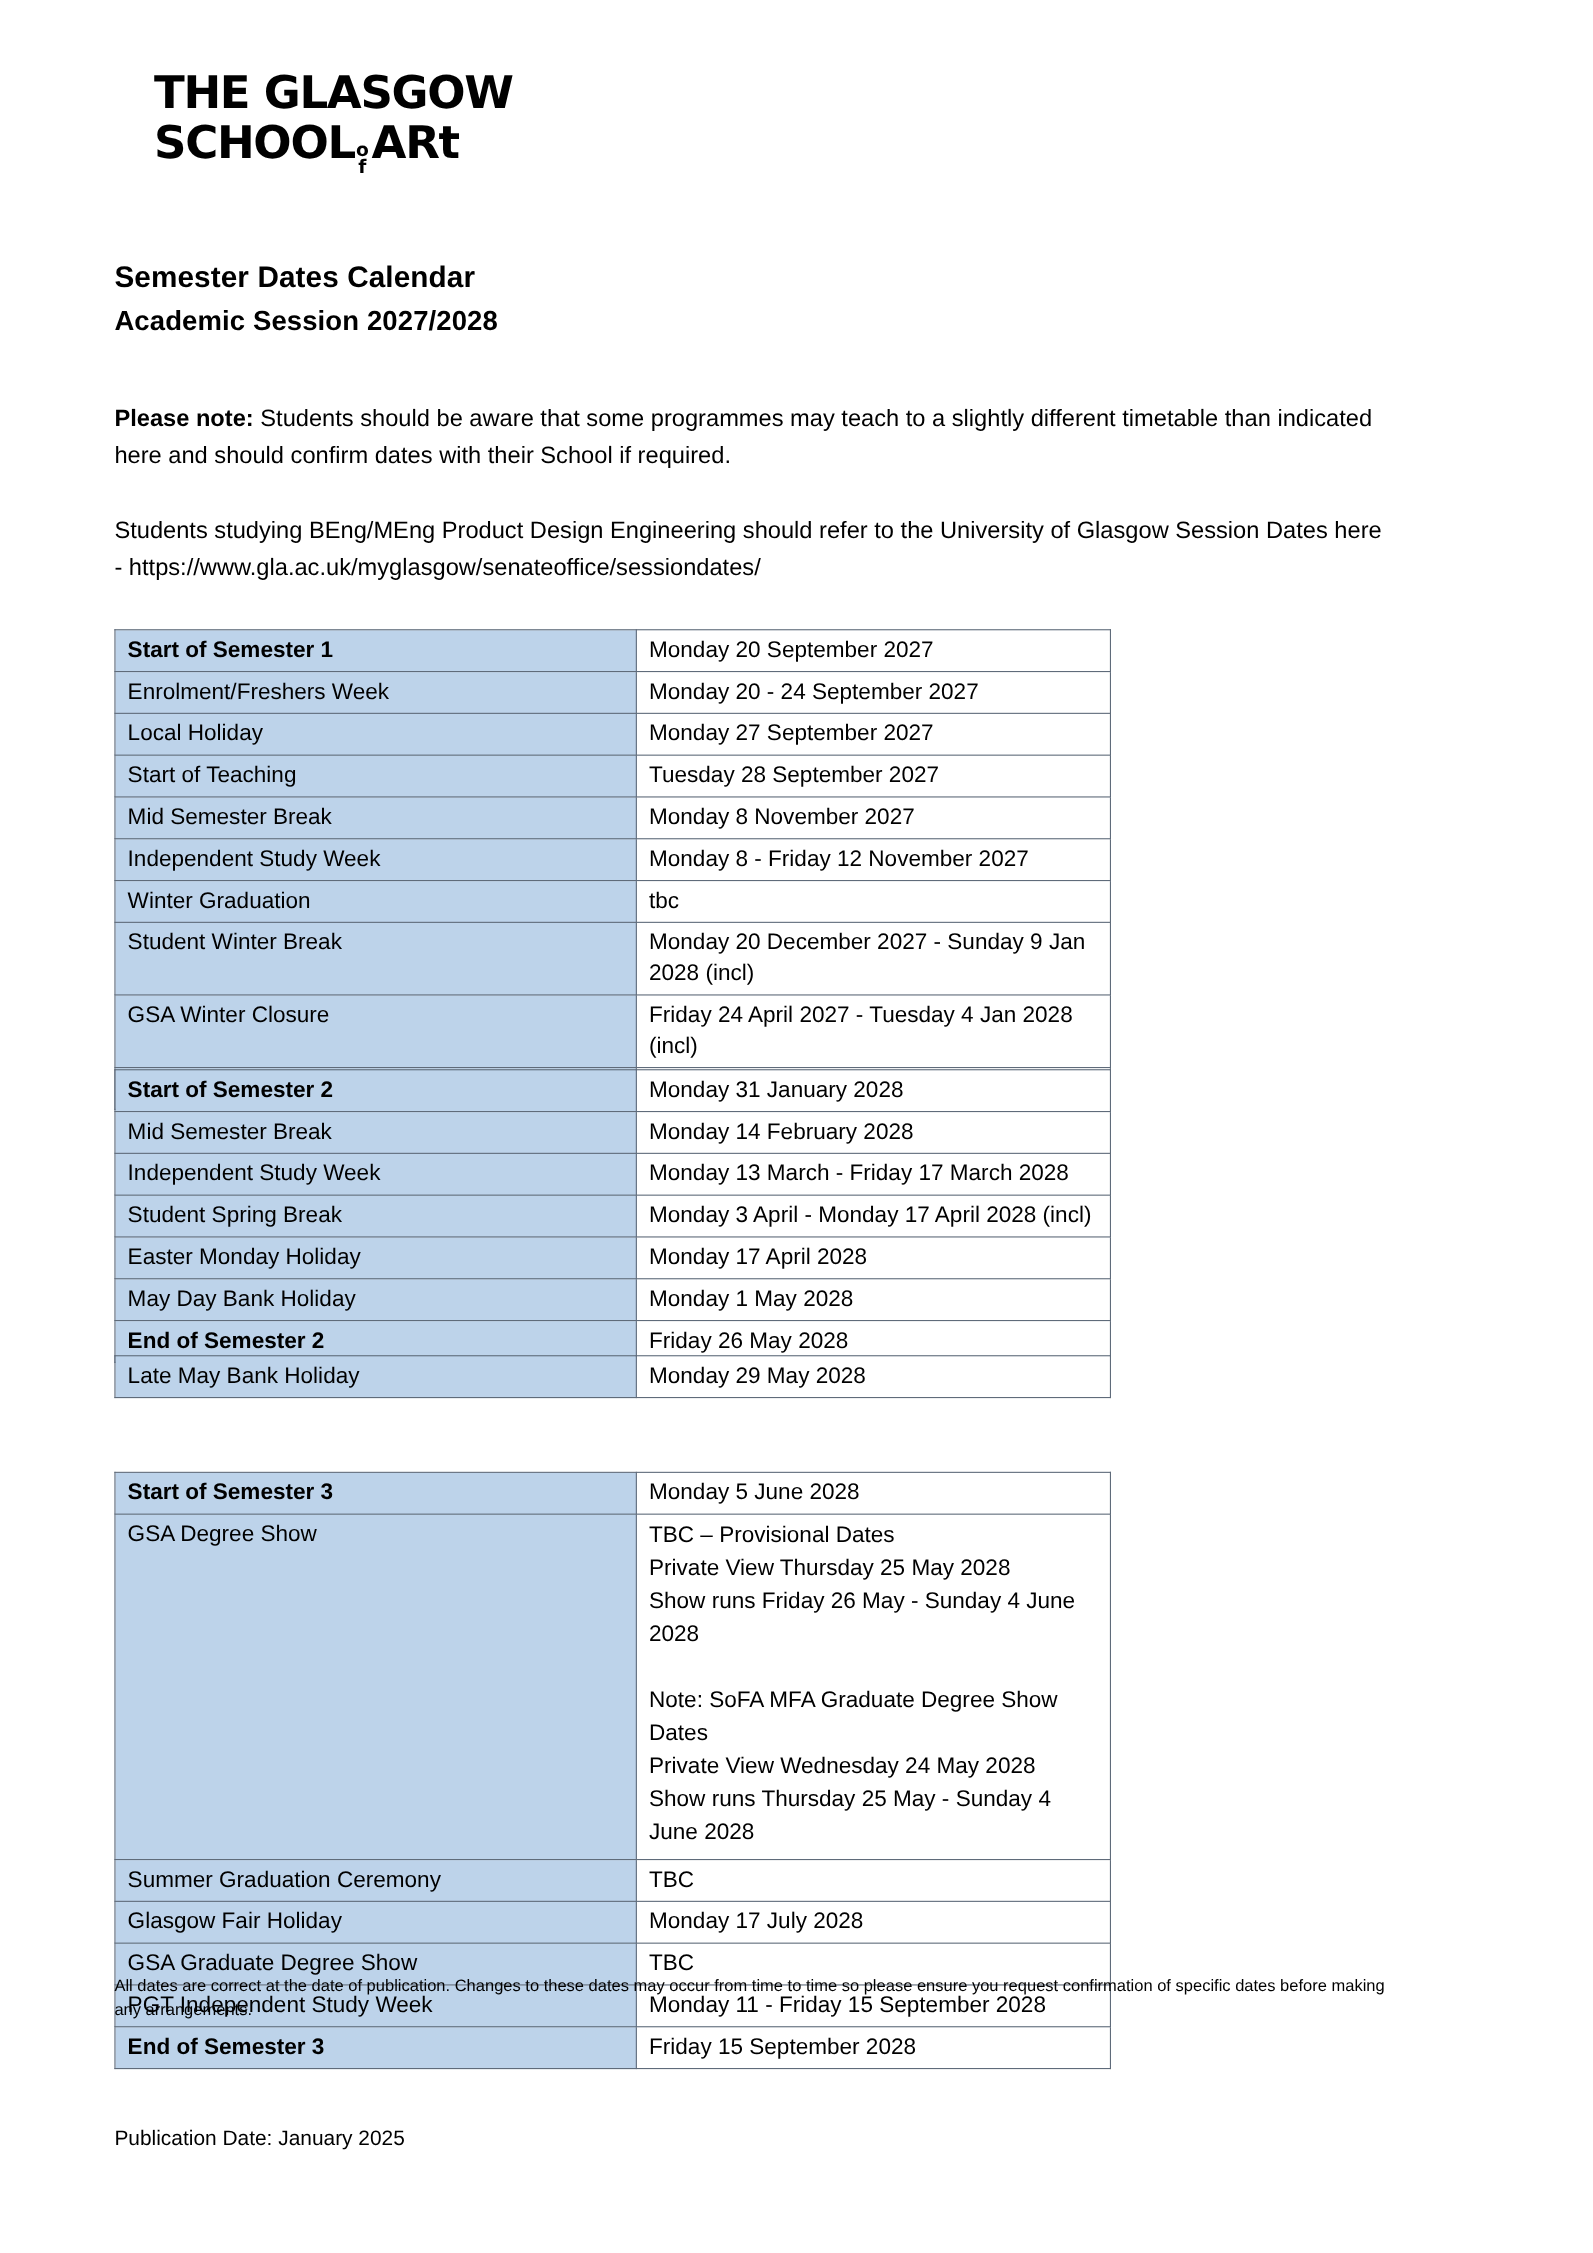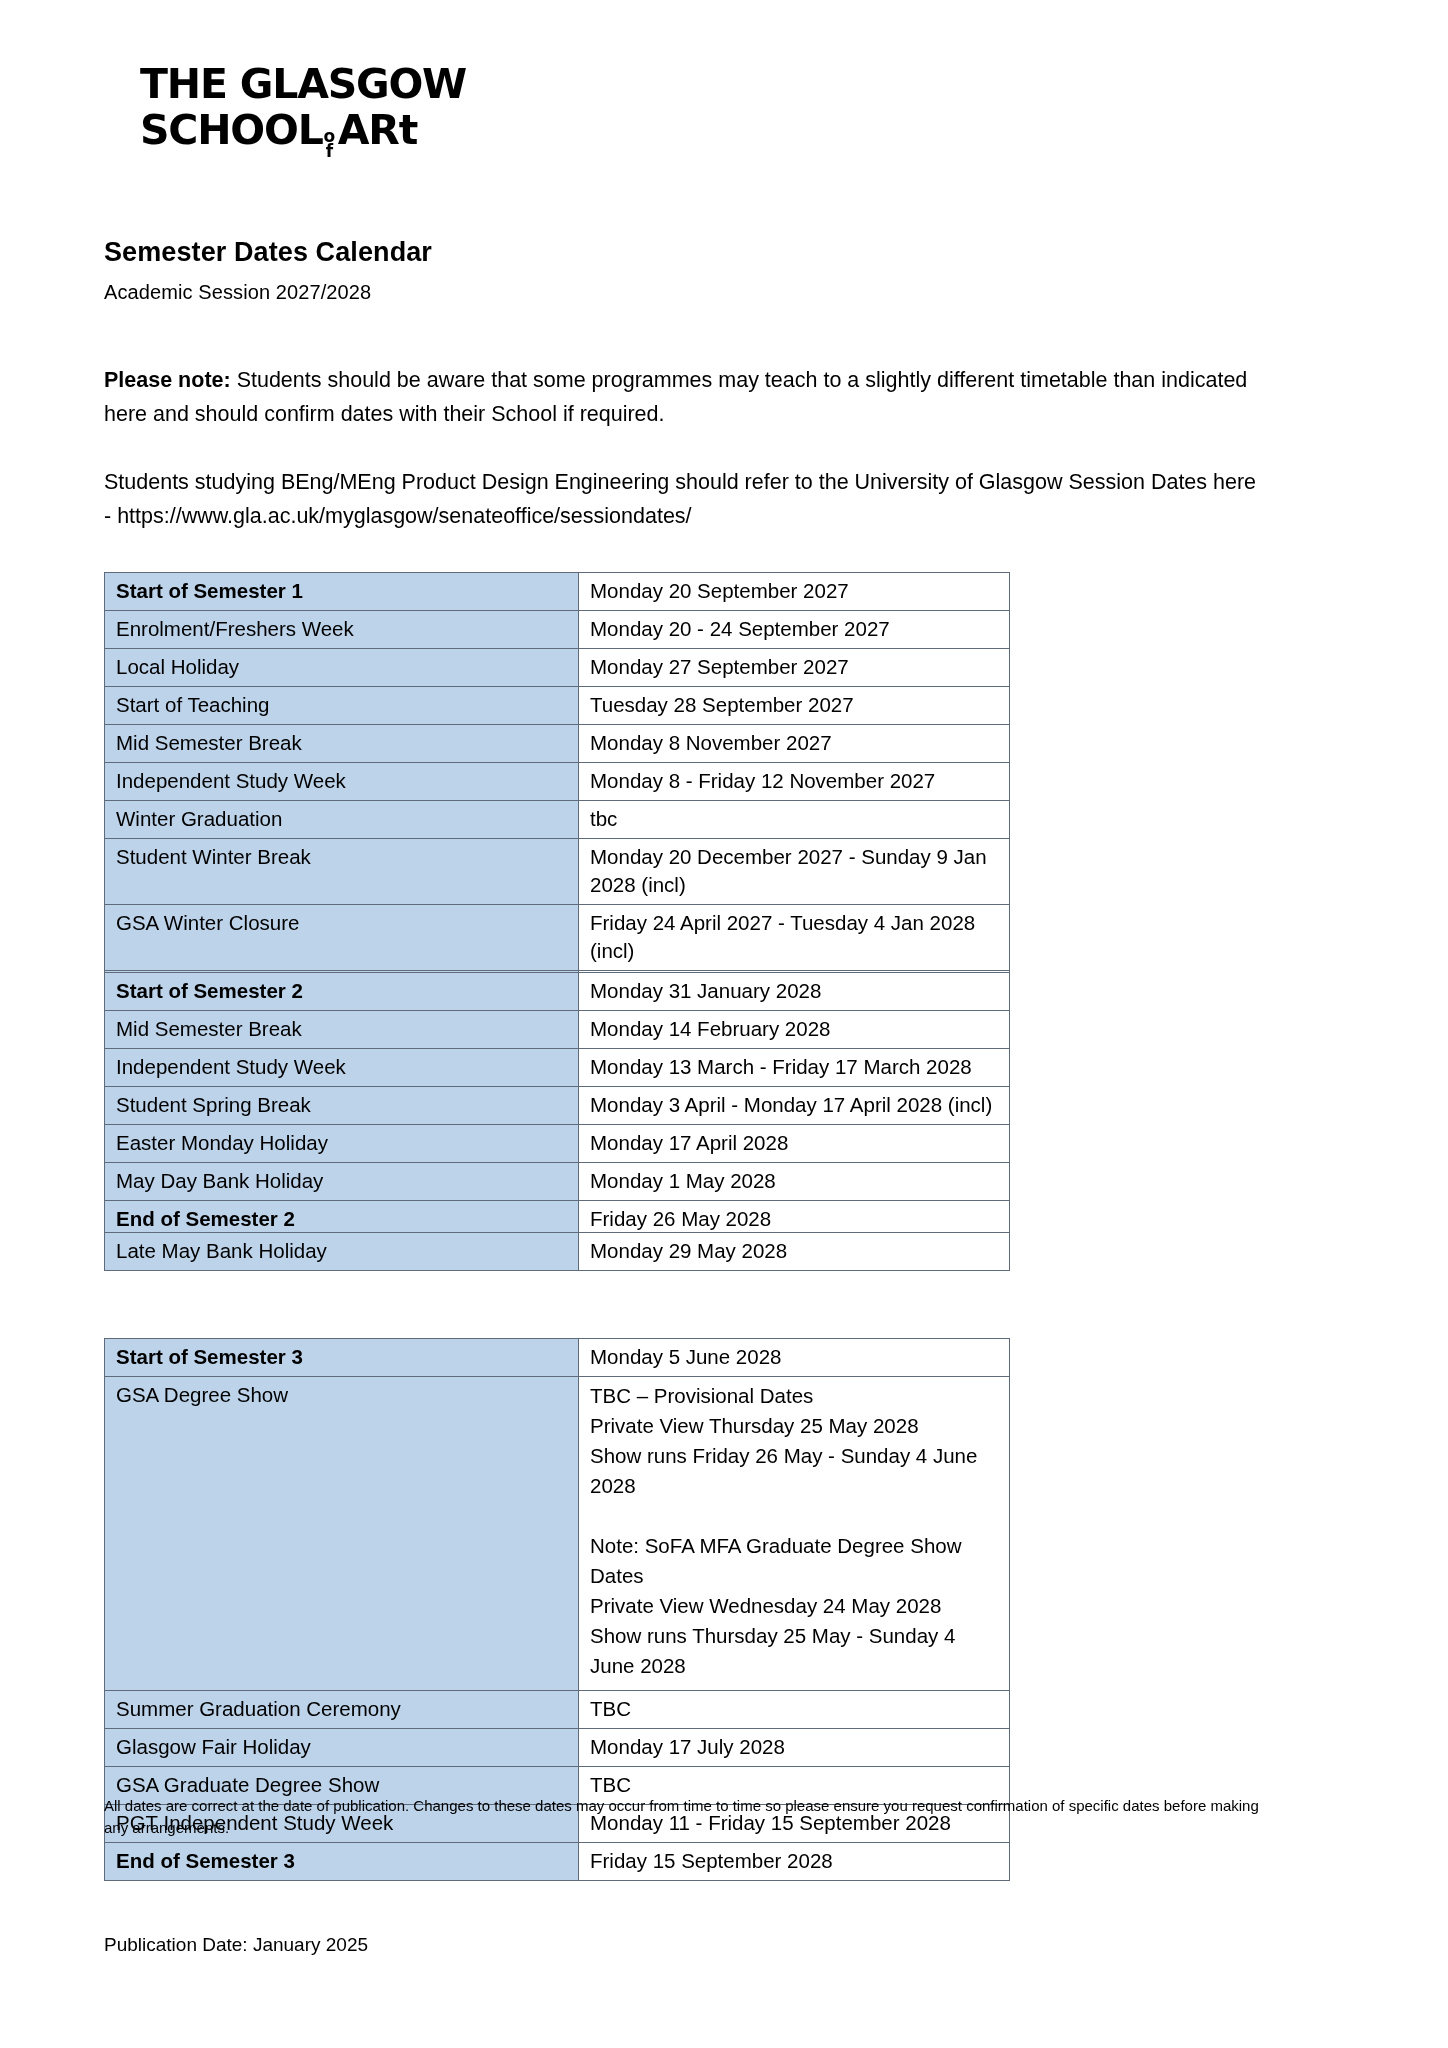--- a/index.html
+++ b/index.html
@@ -64,22 +64,22 @@
     top: 232px;
     width: 1100px;
   }
   .doc-title {
     font-size: 27px;
     font-weight: 700;
     line-height: 40px;
     letter-spacing: 0.1px;
   }
   .doc-subtitle {
-    font-size: 20px;
-    font-weight: 400;
+    font-size: 25px;
+    font-weight: 700;
     line-height: 40px;
     letter-spacing: 0.1px;
   }
 
   
   .intro {
     position: absolute;
     left: 104px;
     top: 363px;
     width: 1160px;

